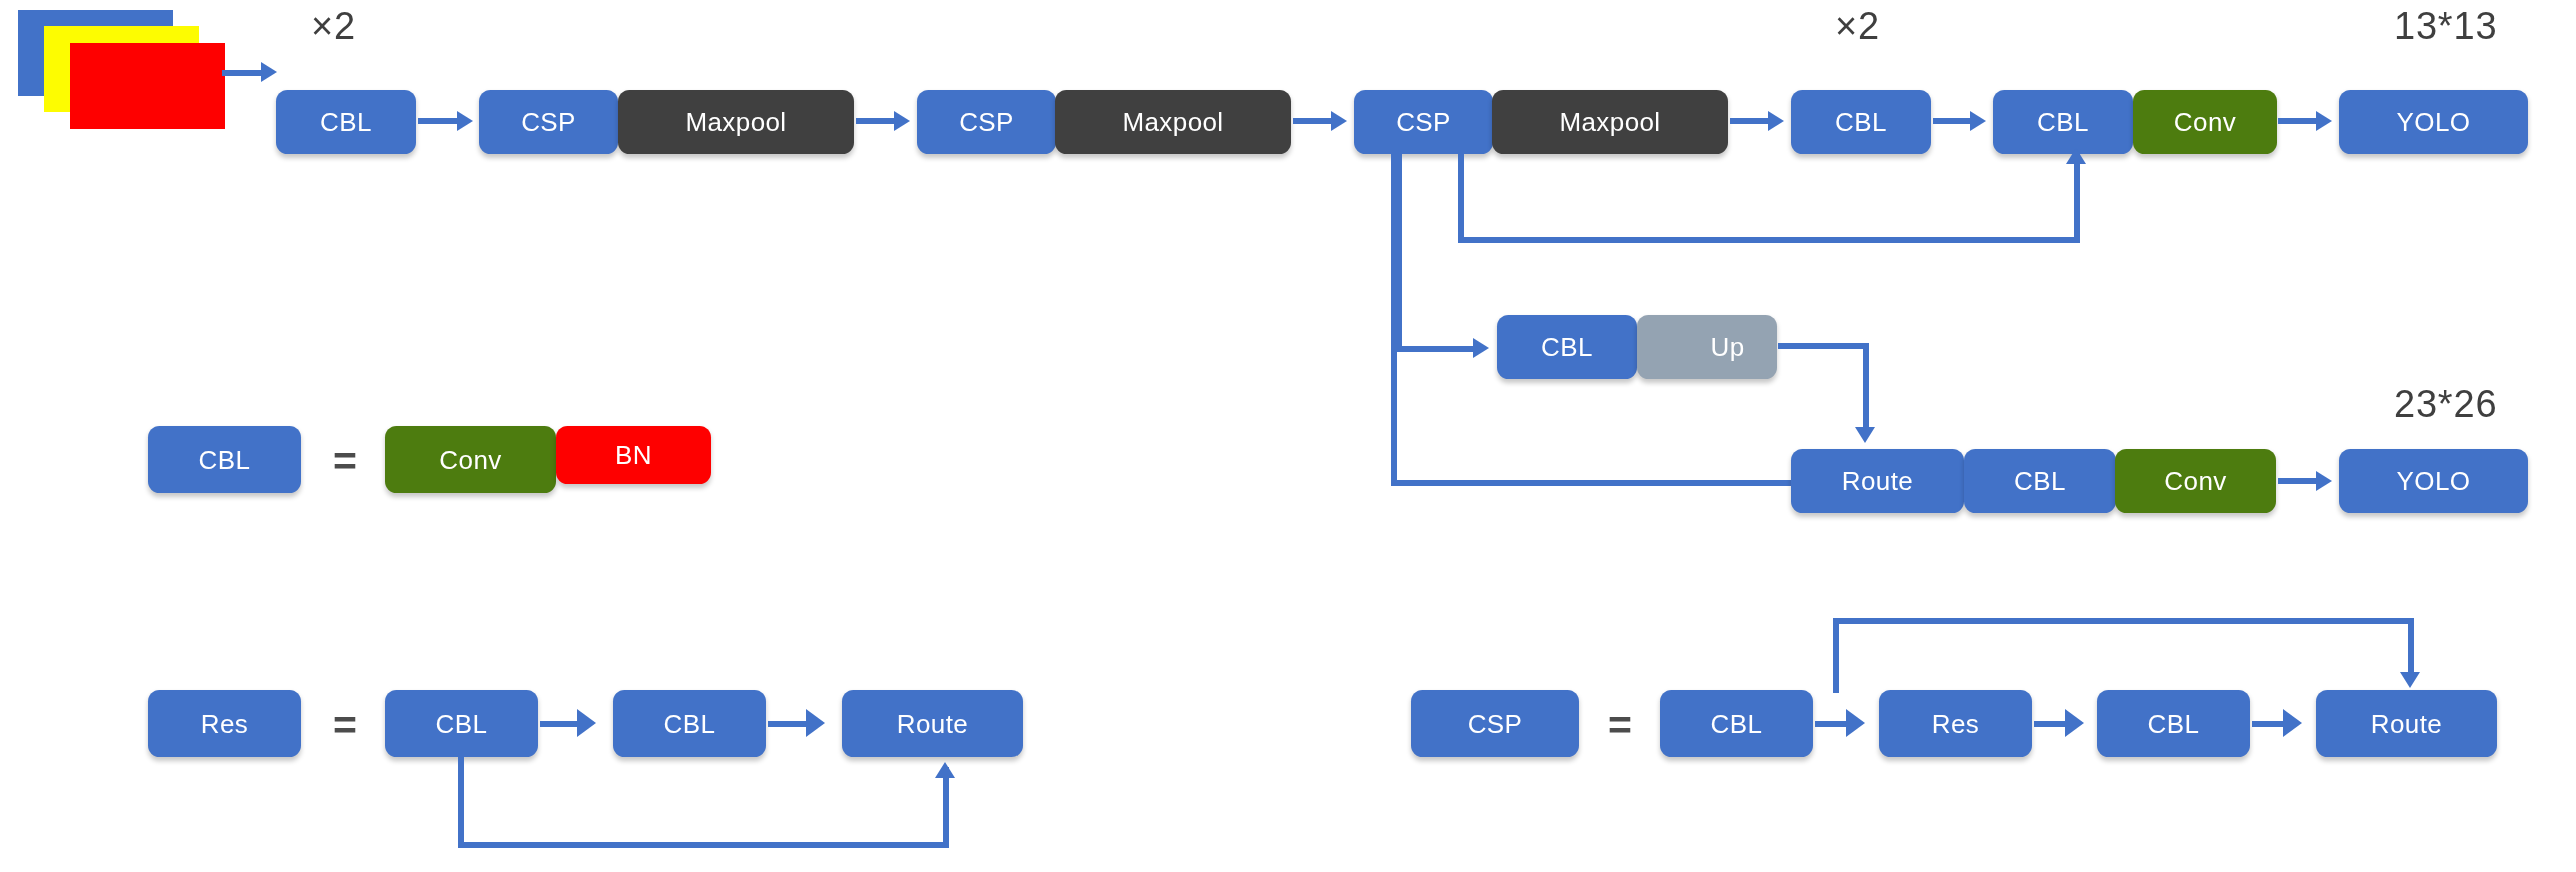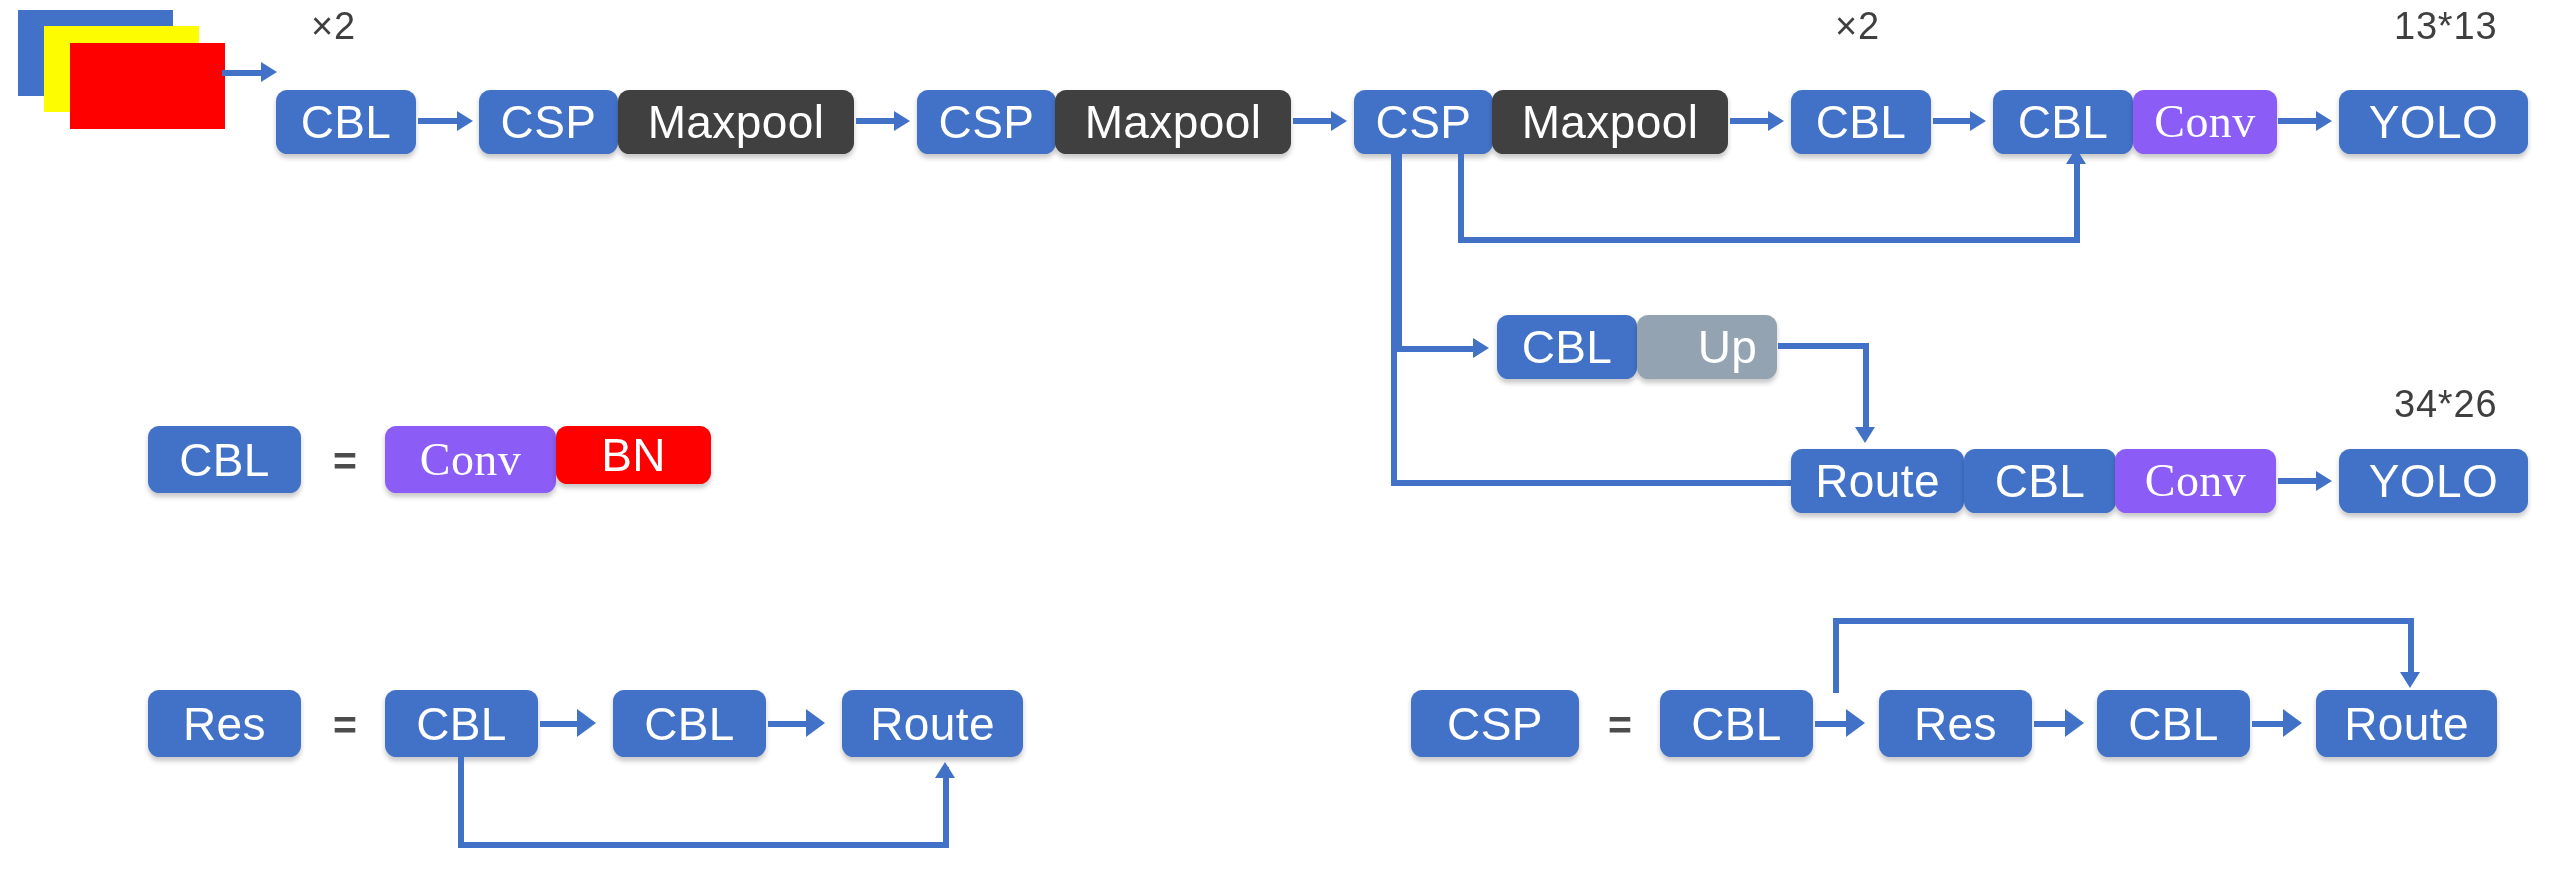--- a/index.html
+++ b/index.html
@@ -2,27 +2,27 @@
 <html style="font-size:13px"><head>
 <meta charset="utf-8">
 <style>
   html,body{margin:0;padding:0;background:#ffffff;}
   body{width:2576px;height:873px;position:relative;overflow:hidden;
        font-family:"Liberation Sans","DejaVu Sans",sans-serif;}
   #stage{position:absolute;left:0;top:0;width:2576px;height:873px;}
 
   
   .node{position:absolute;border-radius:11.4px;display:flex;align-items:center;
-        justify-content:center;color:#ffffff;font-size:46px;font-weight:400;
+        justify-content:center;color:#ffffff;font-size:26px;font-weight:400;
         letter-spacing:0.4px;line-height:1;
         box-shadow:0 3.3px 5.7px rgba(0,0,0,.22);
         box-sizing:border-box;}
   .blue  {background:#4272c8;}
   .green {background:#404040;}
-  .purple{background:#8b5cf6;font-family:Liberation Serif, serif;}
+  .purple{background:#4d7c0f;}
   .red   {background:#fe0000;}
   .yellow{background:#fdfc01;}
   .gray  {background:#94a3b2;padding-left:41px;}
 
   
   .toplabel{position:absolute;color:#3f3f3f;font-size:38px;letter-spacing:0.8px;
             white-space:nowrap;}
 
   .eq{position:absolute;color:#4c4c4c;font-size:41px;font-weight:600;}
 
@@ -124,21 +124,21 @@
   <div class="ln lnv" style="left:1391px;top:153px;height:333px;"></div>
   <div class="ln lnh" style="left:1391px;top:480px;width:414px;"></div>
 
   <div class="node blue" style="left:1791px;top:449px;width:173px;height:64px;">Route</div>
   <div class="node blue" style="left:1964px;top:449px;width:152px;height:64px;">CBL</div>
   <div class="node purple" style="left:2115px;top:449px;width:161px;height:64px;">Conv</div>
 
   <div class="ln lnh" style="left:2278px;top:478px;width:39px;"></div>
   <div class="arrow ar-r" style="left:2316px;top:471px;"></div>
 
-  <div class="toplabel" style="left:2394px;top:383px;">34*26</div>
+  <div class="toplabel" style="left:2394px;top:383px;">23*26</div>
 
   <div class="node blue" style="left:2339px;top:449px;width:189px;height:64px;">YOLO</div>
 
   <div class="node blue" style="left:148px;top:426px;width:153px;height:67px;">CBL</div>
   <div class="eq" style="left:333px;top:438px;">=</div>
   <div class="node purple" style="left:385px;top:426px;width:171px;height:67px;">Conv</div>
   <div class="node red" style="left:556px;top:426px;width:155px;height:58px;">BN</div>
 
   <div class="node blue" style="left:148px;top:690px;width:153px;height:67px;">Res</div>
   <div class="eq" style="left:333px;top:702px;">=</div>

